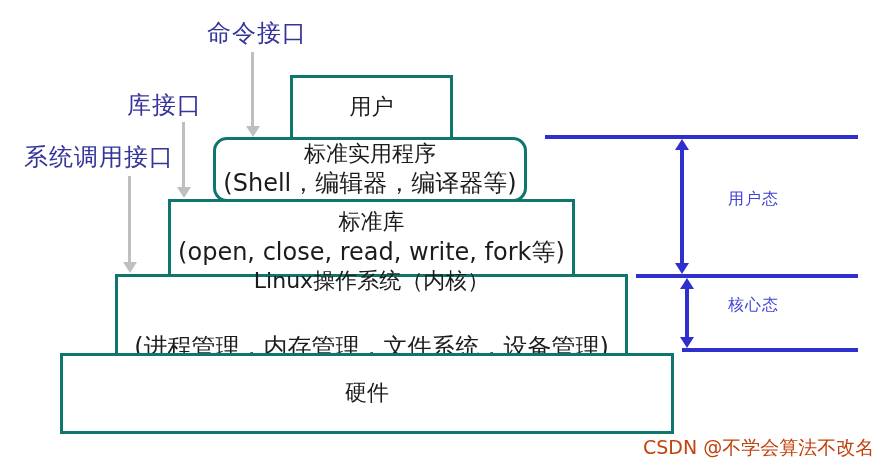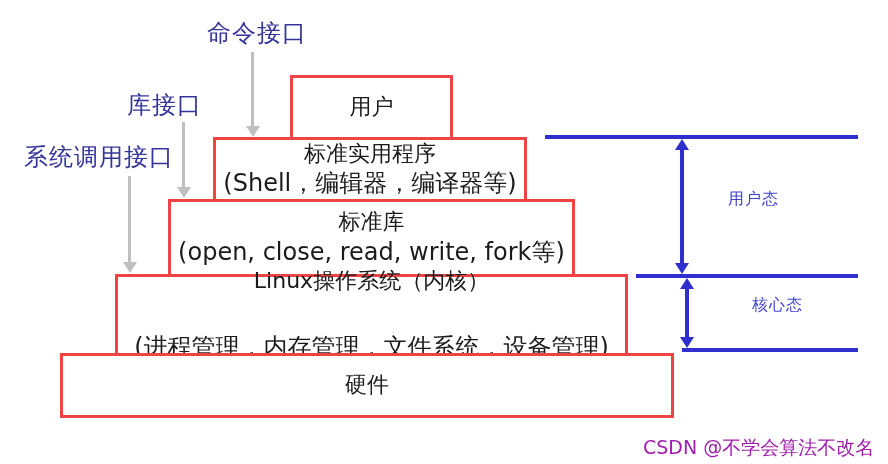--- a/index.html
+++ b/index.html
@@ -14,21 +14,21 @@
   }
   
   .gline{position:absolute;width:3px;background:#BFBFBF;}
   .ghead{
     position:absolute;width:0;height:0;
     border-left:7px solid transparent;border-right:7px solid transparent;
     border-top:11px solid #BFBFBF;
   }
   
   .layer{
-    position:absolute;background:#ffffff;border:3px solid #ef4444;
+    position:absolute;background:#ffffff;border:3px solid #0f766e;
     box-sizing:border-box;display:flex;flex-direction:column;
     justify-content:center;align-items:center;text-align:center;
     color:#1B1B1B;
   }
   .layer-title{font-size:22px;line-height:1.3;white-space:nowrap;}
   .layer-sub{font-size:24px;line-height:1.3;white-space:nowrap;}
   
   .bline{position:absolute;height:4px;background:#2F2FCE;}
   .bvline{position:absolute;width:4px;background:#2F2FCE;}
   .bhead-up{
@@ -39,53 +39,53 @@
   .bhead-down{
     position:absolute;width:0;height:0;
     border-left:7px solid transparent;border-right:7px solid transparent;
     border-top:11px solid #2F2FCE;
   }
   .mode-label{
     position:absolute;color:#4242D6;font-size:16px;line-height:1;
     white-space:nowrap;letter-spacing:1px;
   }
   .watermark{
-    position:absolute;color:#a21caf;font-size:19px;line-height:1;
+    position:absolute;color:#c2410c;font-size:19px;line-height:1;
     white-space:nowrap;text-shadow:1px 1px 0 #ffffff;
   }
 </style>
 </head>
 <body>
 
 <div class="diagram">
 
   <span class="iface-label" style="left:207px;top:21px;">命令接口</span>
   <span class="iface-label" style="left:127px;top:93px;">库接口</span>
   <span class="iface-label" style="left:24px;top:145px;">系统调用接口</span>
 
   <div class="layer" style="left:290px;top:75px;width:163px;height:65px;">
     <span class="layer-title">用户</span>
   </div>
 
-  <div class="layer" style="left:213px;top:137px;width:314px;height:65px;">
+  <div class="layer" style="left:213px;top:137px;width:314px;height:65px;border-radius:14px;">
     <span class="layer-title">标准实用程序</span>
     <span class="layer-sub">(Shell，编辑器，编译器等)</span>
   </div>
 
   <div class="layer" style="left:168px;top:199px;width:407px;height:78px;">
     <span class="layer-title">标准库</span>
     <span class="layer-sub">(open, close, read, write, fork等)</span>
   </div>
 
   <div class="layer" style="left:115px;top:274px;width:513px;height:82px;gap:36px;">
     <span class="layer-title">Linux操作系统（内核）</span>
     <span class="layer-sub">(进程管理，内存管理，文件系统，设备管理)</span>
   </div>
 
-  <div class="layer" style="left:60px;top:353px;width:614px;height:65px;gap:14px;">
+  <div class="layer" style="left:60px;top:353px;width:614px;height:81px;gap:14px;">
     <span class="layer-title">硬件</span>
   </div>
 
   <div class="gline" style="left:251px;top:52px;height:75px;"></div>
   <div class="ghead" style="left:246px;top:126px;"></div>
 
   <div class="gline" style="left:182px;top:122px;height:66px;"></div>
   <div class="ghead" style="left:177px;top:187px;"></div>
 
   <div class="gline" style="left:128px;top:176px;height:87px;"></div>
@@ -97,17 +97,17 @@
 
   <div class="bhead-up" style="left:675px;top:139px;"></div>
   <div class="bvline" style="left:680px;top:148px;height:117px;"></div>
   <div class="bhead-down" style="left:675px;top:263px;"></div>
 
   <div class="bhead-up" style="left:680px;top:278px;"></div>
   <div class="bvline" style="left:685px;top:287px;height:52px;"></div>
   <div class="bhead-down" style="left:680px;top:337px;"></div>
 
   <span class="mode-label" style="left:728px;top:191px;">用户态</span>
-  <span class="mode-label" style="left:728px;top:297px;margin-left:24px;">核心态</span>
+  <span class="mode-label" style="left:728px;top:297px;">核心态</span>
 
   <span class="watermark" style="left:643px;top:438px;">CSDN @不学会算法不改名</span>
 
 </div>
 
 </body></html>

